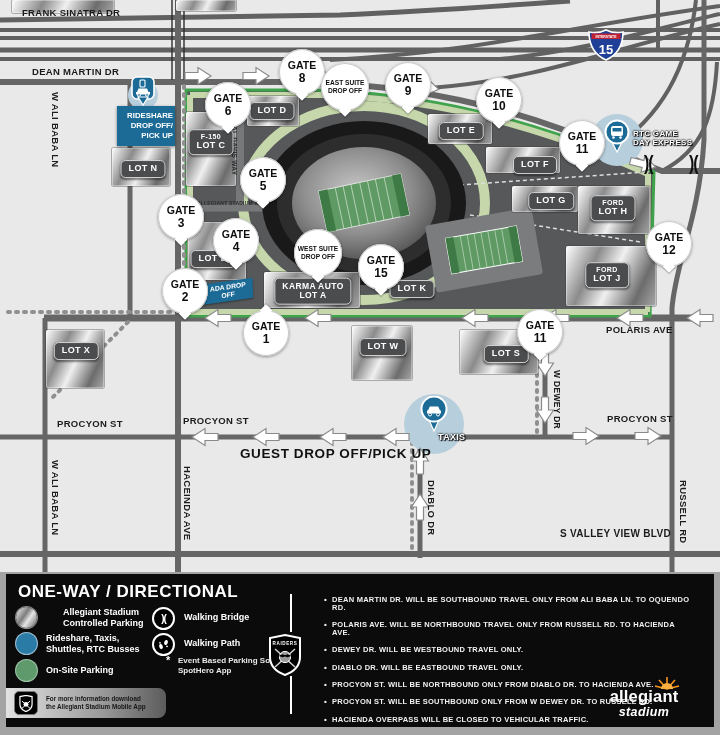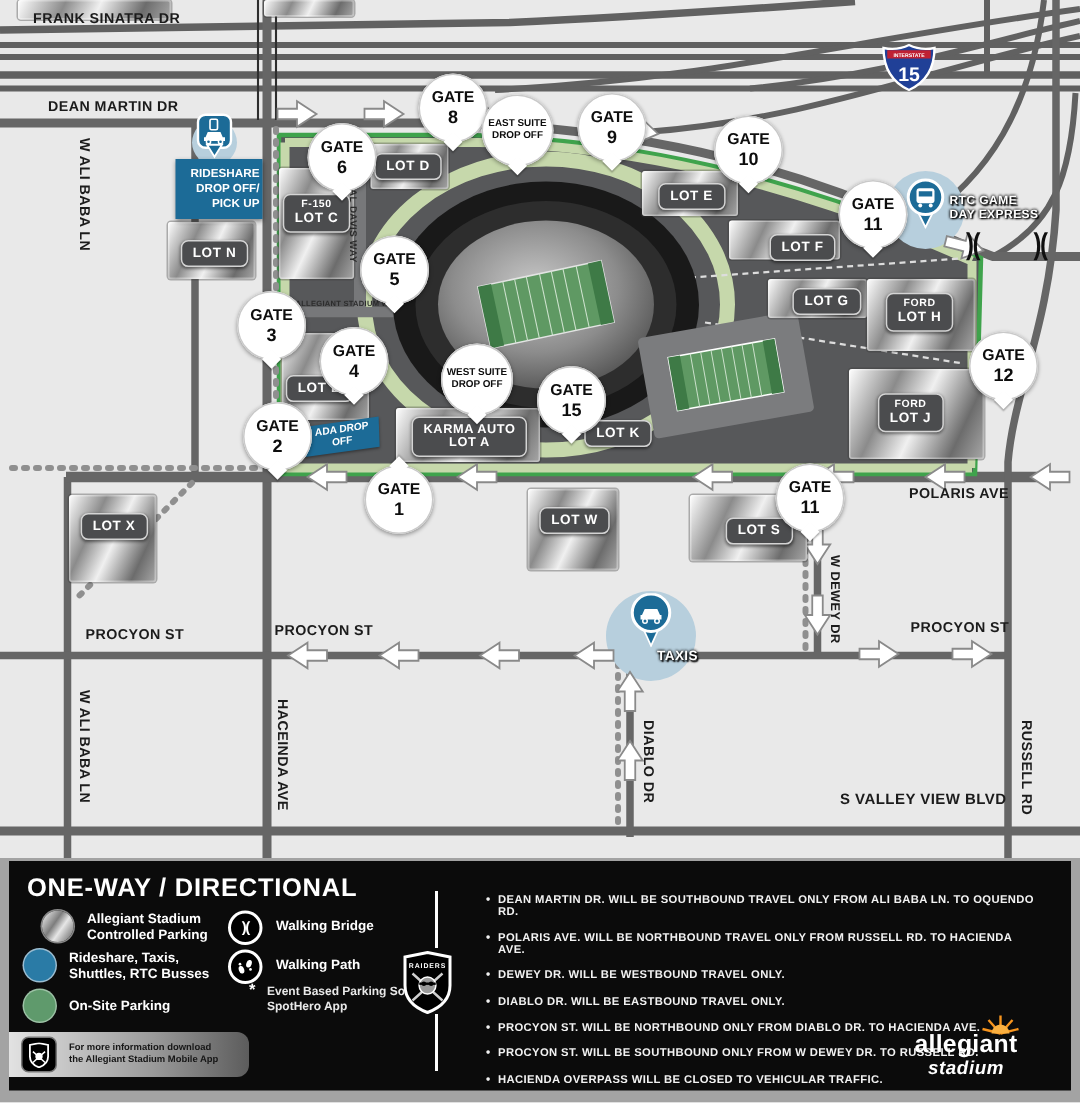--- a/index.html
+++ b/index.html
@@ -230,20 +230,21 @@
     <div class="street tiny" style="left:197px;top:200px;">ALLEGIANT STADIUM WAY</div>
     <div class="street v" style="left:182px;top:466px;">HACEINDA AVE</div>
     <div class="street" style="left:606px;top:324px;">POLARIS AVE</div>
     <div class="street" style="left:57px;top:418px;">PROCYON ST</div>
     <div class="street" style="left:183px;top:415px;">PROCYON ST</div>
     <div class="street" style="left:607px;top:413px;">PROCYON ST</div>
     <div class="street v" style="left:552px;top:370px;font-size:8.5px;">W DEWEY DR</div>
     <div class="street v" style="left:426px;top:480px;">DIABLO DR</div>
     <div class="street v" style="left:678px;top:480px;">RUSSELL RD</div>
     <div class="street" style="left:560px;top:528px;font-size:10px;">S VALLEY VIEW BLVD</div>
+    <div class="guest" style="left:240px;top:446px;">GUEST DROP OFF/PICK UP</div>
 
     <div class="pill" style="left:143px;top:169px;">LOT N</div>
     <div class="pill" style="left:211px;top:142px;">
       <span class="l1">F-150</span>
       <span class="l2">LOT C</span>
     </div>
     <div class="pill" style="left:272px;top:111px;">LOT D</div>
     <div class="pill" style="left:213px;top:259px;">LOT B</div>
     <div class="pill" style="left:76px;top:351px;">LOT X</div>
     <div class="pill" style="left:461px;top:131px;">LOT E</div>
@@ -366,21 +367,21 @@
         <path d="M3.5,4.5 H32.5 V10 H3.5 Z" fill="#bf2033"></path>
         <text x="18" y="8.9" text-anchor="middle" font-size="3.4" font-weight="bold" fill="#fff" font-family="Liberation Sans, sans-serif">INTERSTATE</text>
         <text x="18" y="25" text-anchor="middle" font-size="13" font-weight="bold" fill="#fff" font-family="Liberation Sans, sans-serif">15</text>
       </svg>
     </div>
   </div>
 
   <div class="legend">
     <div class="lg-title">ONE-WAY / DIRECTIONAL</div>
 
-    <div class="lg-item" style="left:22px;top:33px;">
+    <div class="lg-item" style="left:10px;top:33px;gap:17px;">
       <div class="lg-circle metal"></div>
       <div class="lg-label">Allegiant Stadium Controlled Parking</div>
     </div>
     <div class="lg-item" style="left:10px;top:59px;">
       <div class="lg-circle blue"></div>
       <div class="lg-label">Rideshare, Taxis, Shuttles, RTC Busses</div>
     </div>
     <div class="lg-item" style="left:10px;top:86px;">
       <div class="lg-circle green"></div>
       <div class="lg-label" style="margin-top:5px;">On-Site Parking</div>

